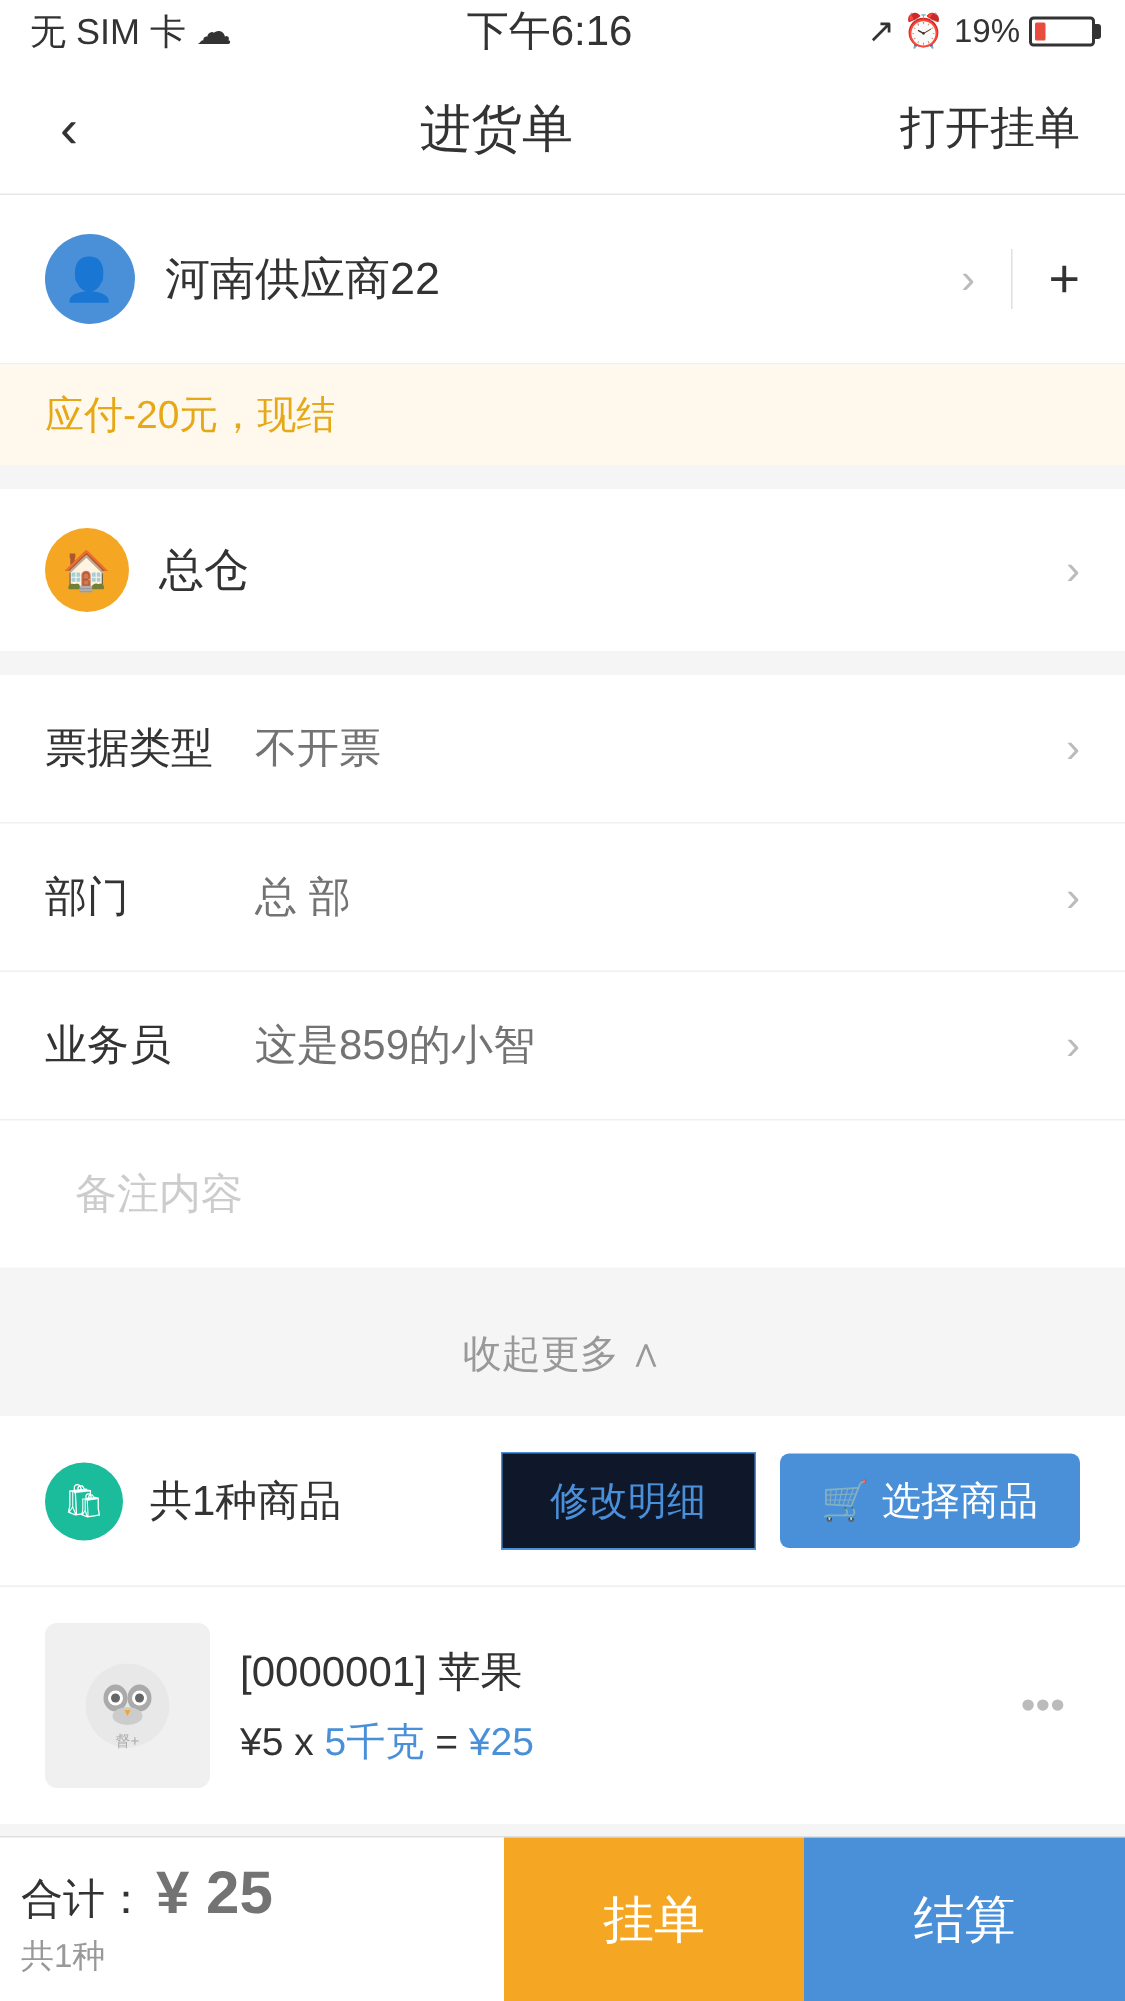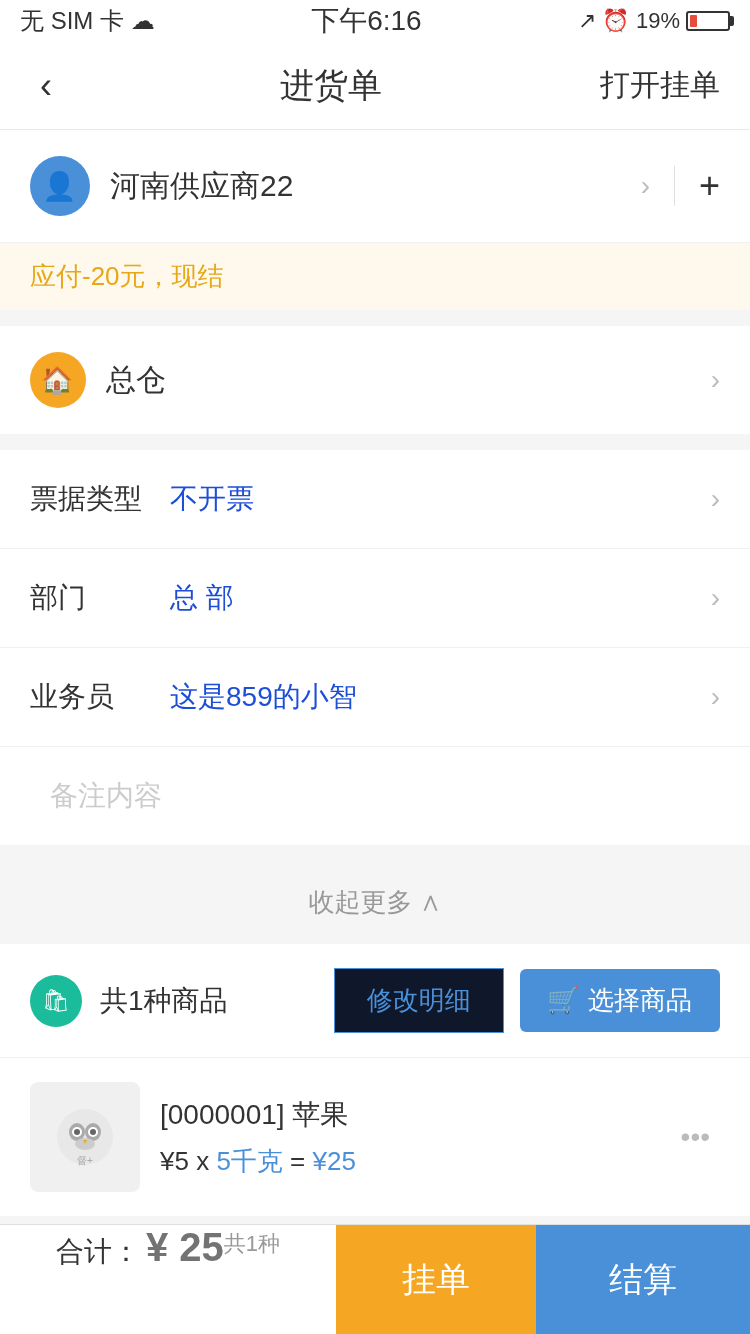--- a/index.html
+++ b/index.html
@@ -163,21 +163,21 @@
     }
     .form-label {
       font-size: 28px;
       color: #333;
       width: 120px;
       flex-shrink: 0;
     }
     .form-value {
       flex: 1;
       font-size: 28px;
-      color: #1d4ed8;
+      color: #737373;
       padding-left: 20px;
     }
     .form-placeholder {
       color: #ccc;
     }
 
     
     .collapse-bar {
       background: #f5f5f5;
       text-align: center;
@@ -281,21 +281,21 @@
       width: 750px;
       height: 110px;
       display: flex;
       align-items: stretch;
       background: #fff;
       border-top: 1px solid #e0e0e0;
     }
     .footer-total {
       flex: 1;
       display: flex;
-      flex-direction: row;
+      flex-direction: column;
       justify-content: center;
       padding: 0 14px;
     }
     .footer-total-line {
       font-size: 28px;
       color: #333;
       display: flex; align-items: baseline; gap: 6px;
     }
     .footer-total-amount {
       font-size: 40px;

